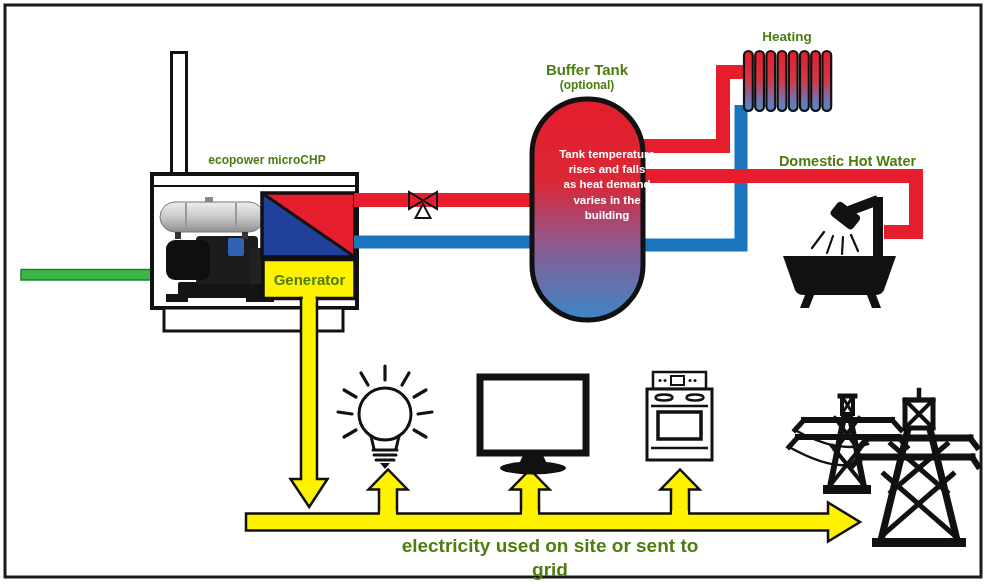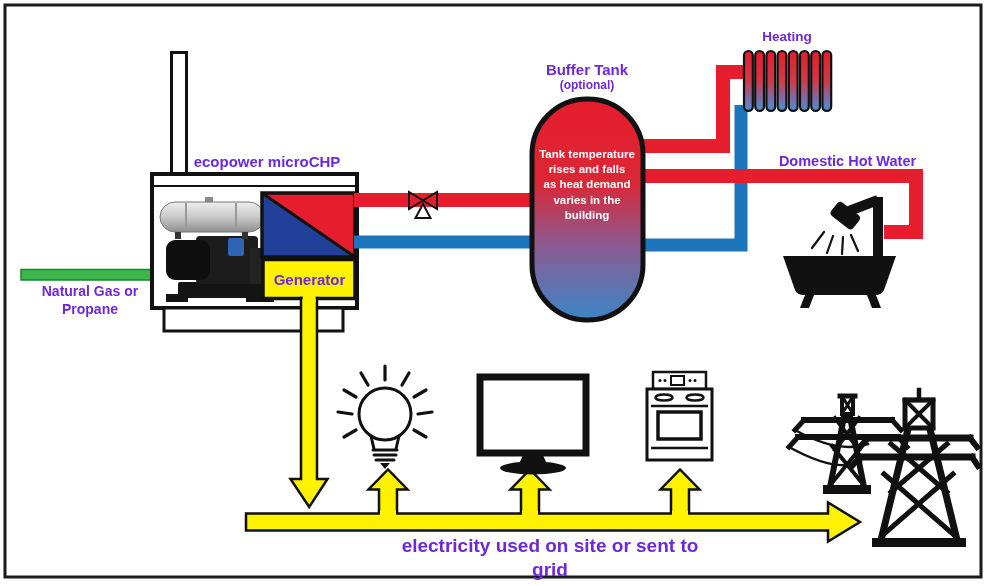--- a/index.html
+++ b/index.html
@@ -1,22 +1,22 @@
 <!DOCTYPE html>
 <html style="--hot-red: #e51d2c; --cold-blue: #1b75bc; --electric-yellow: #fff200; --fuel-green: #3db54a; --hx-navy: #21409a; --outline: #111111;"><head>
 <meta charset="utf-8">
 <style>
   html,body{margin:0;padding:0;background:#fff;}
   #stage{position:relative;width:988px;height:586px;background:#fff;overflow:hidden;
          font-family:"Liberation Sans",sans-serif;}
   #art{position:absolute;left:0;top:0;}
-  .lbl{position:absolute;font-weight:bold;color:#6d28d9;text-align:center;
+  .lbl{position:absolute;font-weight:bold;color:#4d7c0f;text-align:center;
        white-space:pre-line;line-height:1.25;z-index:5;}
-  .lbl.white{color:#ffffff;}
-  .unit-label{left:162px;top:153px;width:210px;font-size:15px;}
+  .lbl.white{color:#ffffff;margin-left:20px;}
+  .unit-label{left:162px;top:153px;width:210px;font-size:12px;}
   .fuel-label{left:15px;top:282px;width:150px;font-size:14px;line-height:1.3;}
   .hx-label{left:262px;top:206px;width:94px;font-size:14px;line-height:1.15;}
   .gen-label{left:263px;top:271px;width:93px;font-size:15px;text-align:center;}
   .bt-label{left:517px;top:61px;width:140px;font-size:15px;}
   .bt-sub-label{left:517px;top:78px;width:140px;font-size:12px;}
   .tank-note{left:531px;top:147px;width:112px;font-size:11.5px;line-height:1.32;}
   .heating-label{left:737px;top:29px;width:100px;font-size:13.5px;}
   .dhw-label{left:765px;top:152px;width:165px;font-size:14.5px;}
   .elec-label{left:398px;top:534px;width:304px;font-size:19px;}
 </style>
@@ -209,22 +209,20 @@
       <rect x="905" y="400" width="28" height="28" fill="#ffffff" stroke-width="5"></rect>
       <path d="M905 400 L933 428 M933 400 L905 428" stroke-width="4"></path>
       <path d="M905 400 H933 M919 390 V400" stroke-width="4.5"></path>
       <path d="M868 438 H970 M860 457 H972" stroke-width="7"></path>
       <path d="M868 438 L858 449 M970 438 L977 447 M860 457 L851 467 M972 457 L978 466" stroke-width="6"></path>
     </g>
   </g>
 </svg>
 
   <div class="lbl unit-label">ecopower microCHP</div>
-  <div class="lbl fuel-label">Natural Gas or
-Propane</div>
   <div class="lbl gen-label">Generator</div>
   <div class="lbl bt-label">Buffer Tank</div>
   <div class="lbl bt-sub-label">(optional)</div>
   <div class="lbl white tank-note">Tank temperature
 rises and falls
 as heat demand
 varies in the
 building</div>
   <div class="lbl heating-label">Heating</div>
   <div class="lbl dhw-label">Domestic Hot Water</div>

